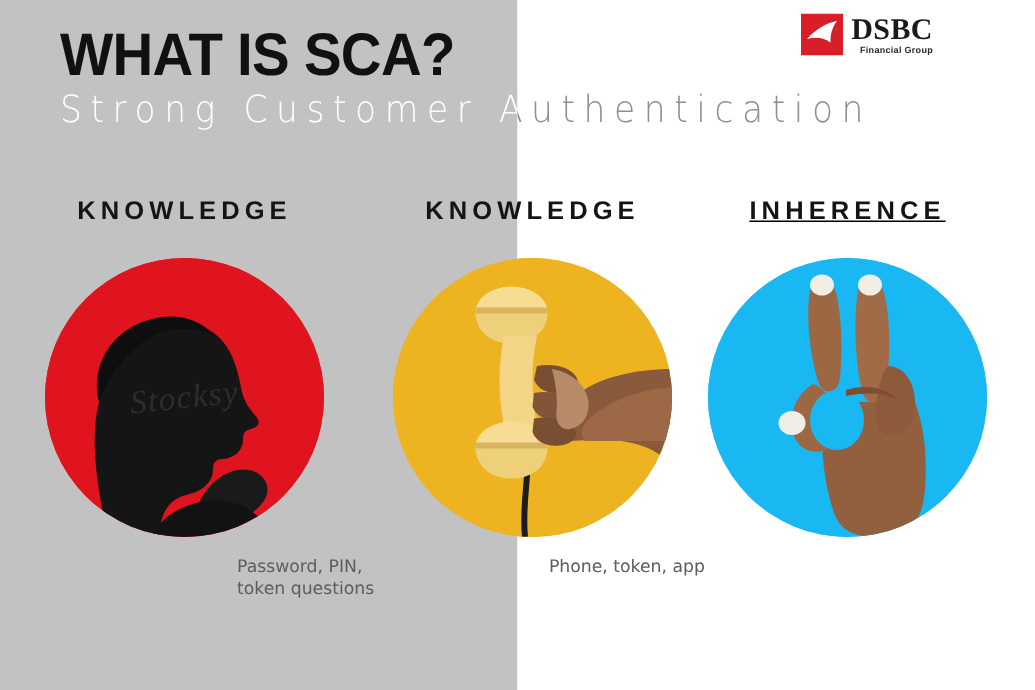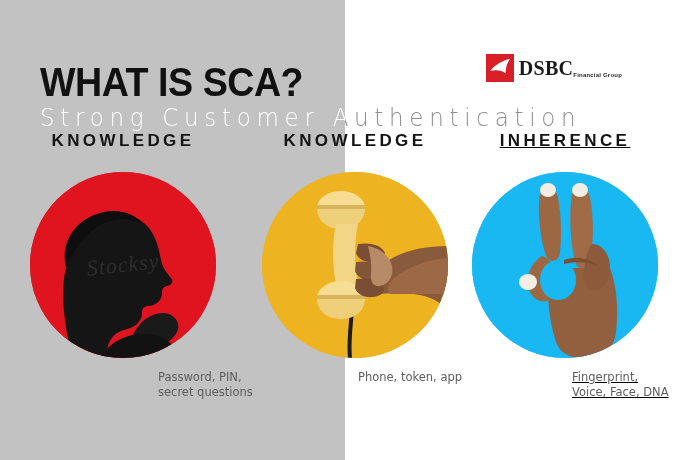--- a/index.html
+++ b/index.html
@@ -25,21 +25,21 @@
     z-index:1;
   }
   .bg-white{
     position:absolute;left:345px;top:0;
     width:345px;height:460px;
     background:#ffffff;
     z-index:1;
   }
 
   
-  .header{position:absolute;left:0;top:0;width:630px;height:110px;z-index:5;margin-top:45px;}
+  .header{position:absolute;left:0;top:0;width:630px;height:110px;z-index:5;}
 
   .title{
     position:absolute;left:40px;top:14px;
     font-size:40px;
     font-weight:bold;
     letter-spacing:-0.5px;
     color:#111111;
     font-family:"Liberation Sans", sans-serif;
     transform:scaleX(0.94);
     transform-origin:left top;
@@ -74,21 +74,21 @@
   
   .logo{
     position:absolute;right:8px;top:9px;
     display:flex;align-items:center;gap:5px;
     z-index:6;
   }
   .logo-mark{
     width:28px;height:28px;display:block;
   }
   .logo-text{
-    display:flex;flex-direction:row;align-items:flex-start;line-height:1;
+    display:flex;flex-direction:column;align-items:flex-start;line-height:1;
   }
   .logo-name{
     font-family:"Liberation Serif", serif;
     font-weight:bold;
     font-size:20px;
     letter-spacing:0.3px;
     color:#1a1a1a;
   }
   .logo-tag{
     font-family:"Liberation Sans", sans-serif;
@@ -145,21 +145,21 @@
   }
 
   .caption{
     margin-top:12px;
     font-size:11.5px;
     line-height:15px;
     color:#5d5d5d;
     font-family:"DejaVu Sans", sans-serif;
   }
   .cap-1{ padding-left:150px; }
-  .cap-2{ padding-left:118px; }
+  .cap-2{ padding-left:118px;text-align:right; }
   .cap-3{ padding-left:122px; }
   .caption div{white-space:nowrap;}
 </style>
 </head>
 <body>
 
 <div id="infographic">
 
   <div class="bg-gray"></div>
   <div class="bg-white"></div>
@@ -222,21 +222,21 @@
                    C 114 181 106 182 100 180
                    C 98 170 104 158 112 150 Z" fill="#1a1a1a"></path>
 
           <path d="M70 186 C 78 172 92 164 108 162 C 126 160 140 167 148 180 L 150 186 Z" fill="#121212"></path>
         </svg>
         <div class="watermark">Stocksy</div>
       </div>
 
       <div class="caption cap-1">
         <div>Password, PIN,</div>
-        <div>secret questions</div>
+        <div>token questions</div>
       </div>
     </div>
 
     <div class="col col-2">
       <div class="col-heading">KNOWLEDGE</div>
 
       <div class="circle yellow">
         <svg viewBox="0 0 186 186" preserveAspectRatio="xMidYMid slice">
           <rect width="186" height="186" fill="#eeb321"></rect>
 
@@ -297,21 +297,17 @@
           <path d="M70 84 C 60 90 54 102 56 114 C 58 126 68 132 78 128
                    C 86 124 88 112 84 100 C 80 90 76 86 70 84 Z" fill="#9c6743"></path>
           <ellipse cx="56" cy="110" rx="9" ry="8" fill="#f2eee6"></ellipse>
 
           <ellipse cx="86" cy="108" rx="18" ry="20" fill="#1ab8f3"></ellipse>
 
           <path d="M92 88 C 104 84 118 86 126 94 C 118 90 104 89 92 92 Z" fill="#7c4f33"></path>
         </svg>
       </div>
 
-      <div class="caption cap-3">
-        <div>Fingerprint,</div>
-        <div>Voice, Face, DNA</div>
-      </div>
     </div>
 
   </div>
 
 </div>
 
 </body></html>

